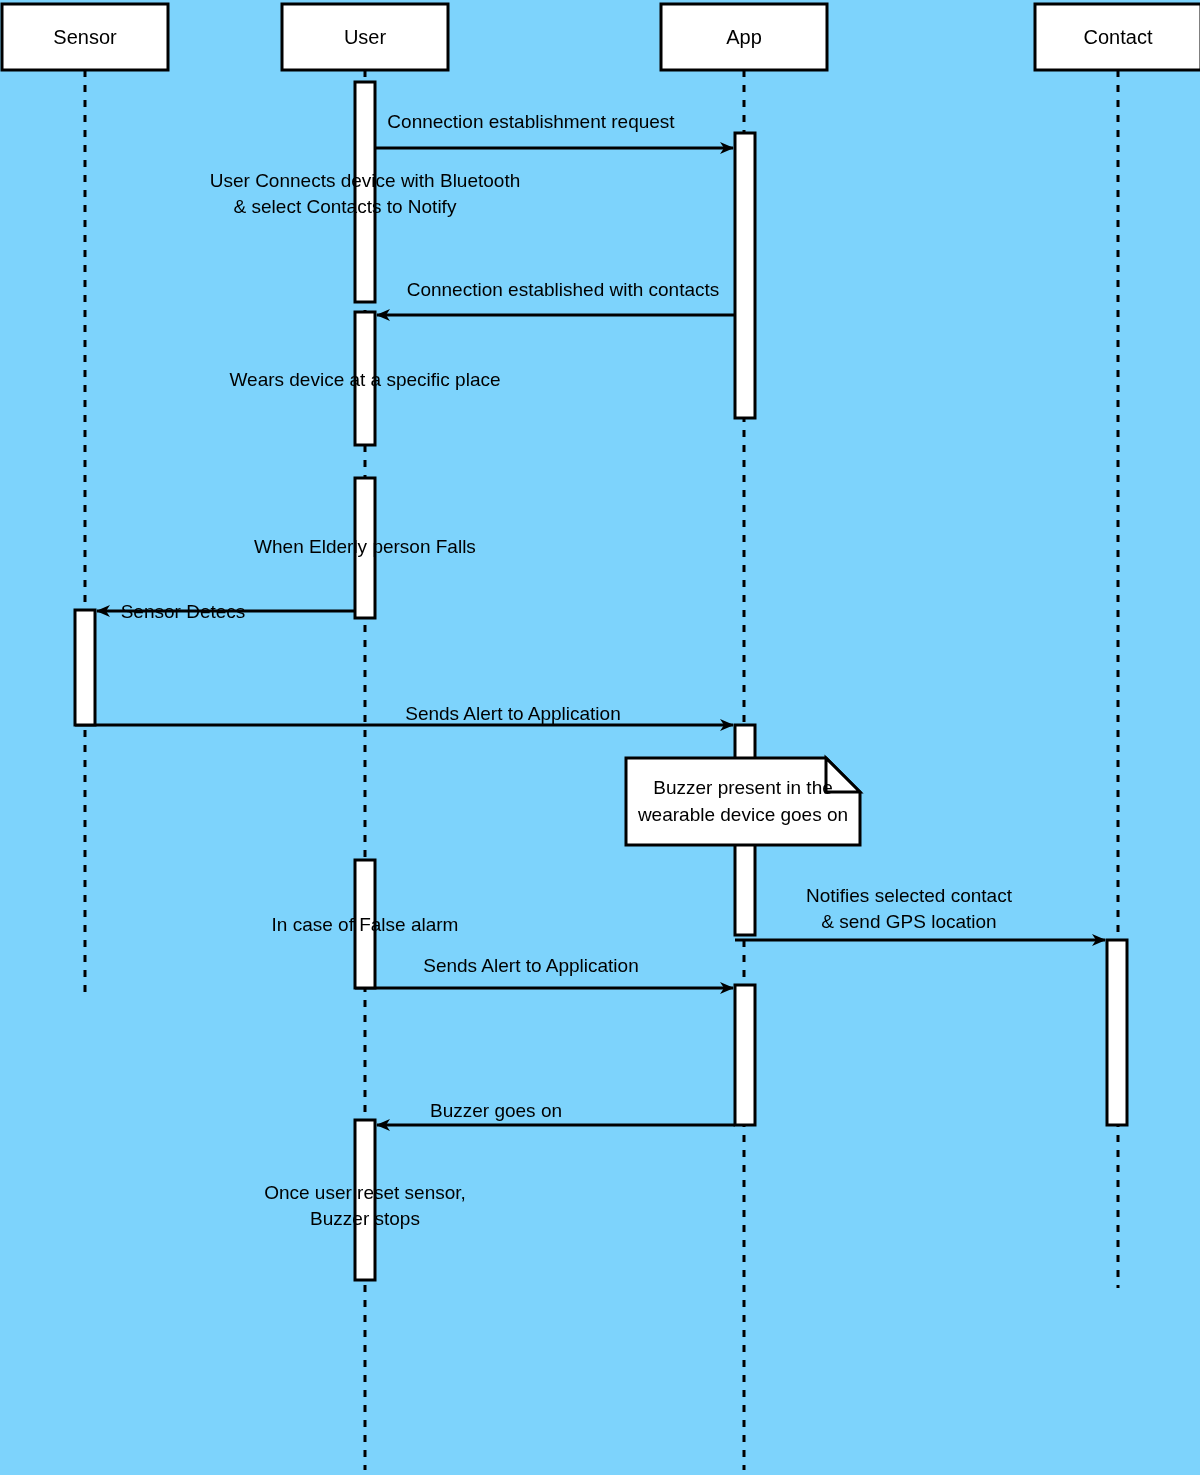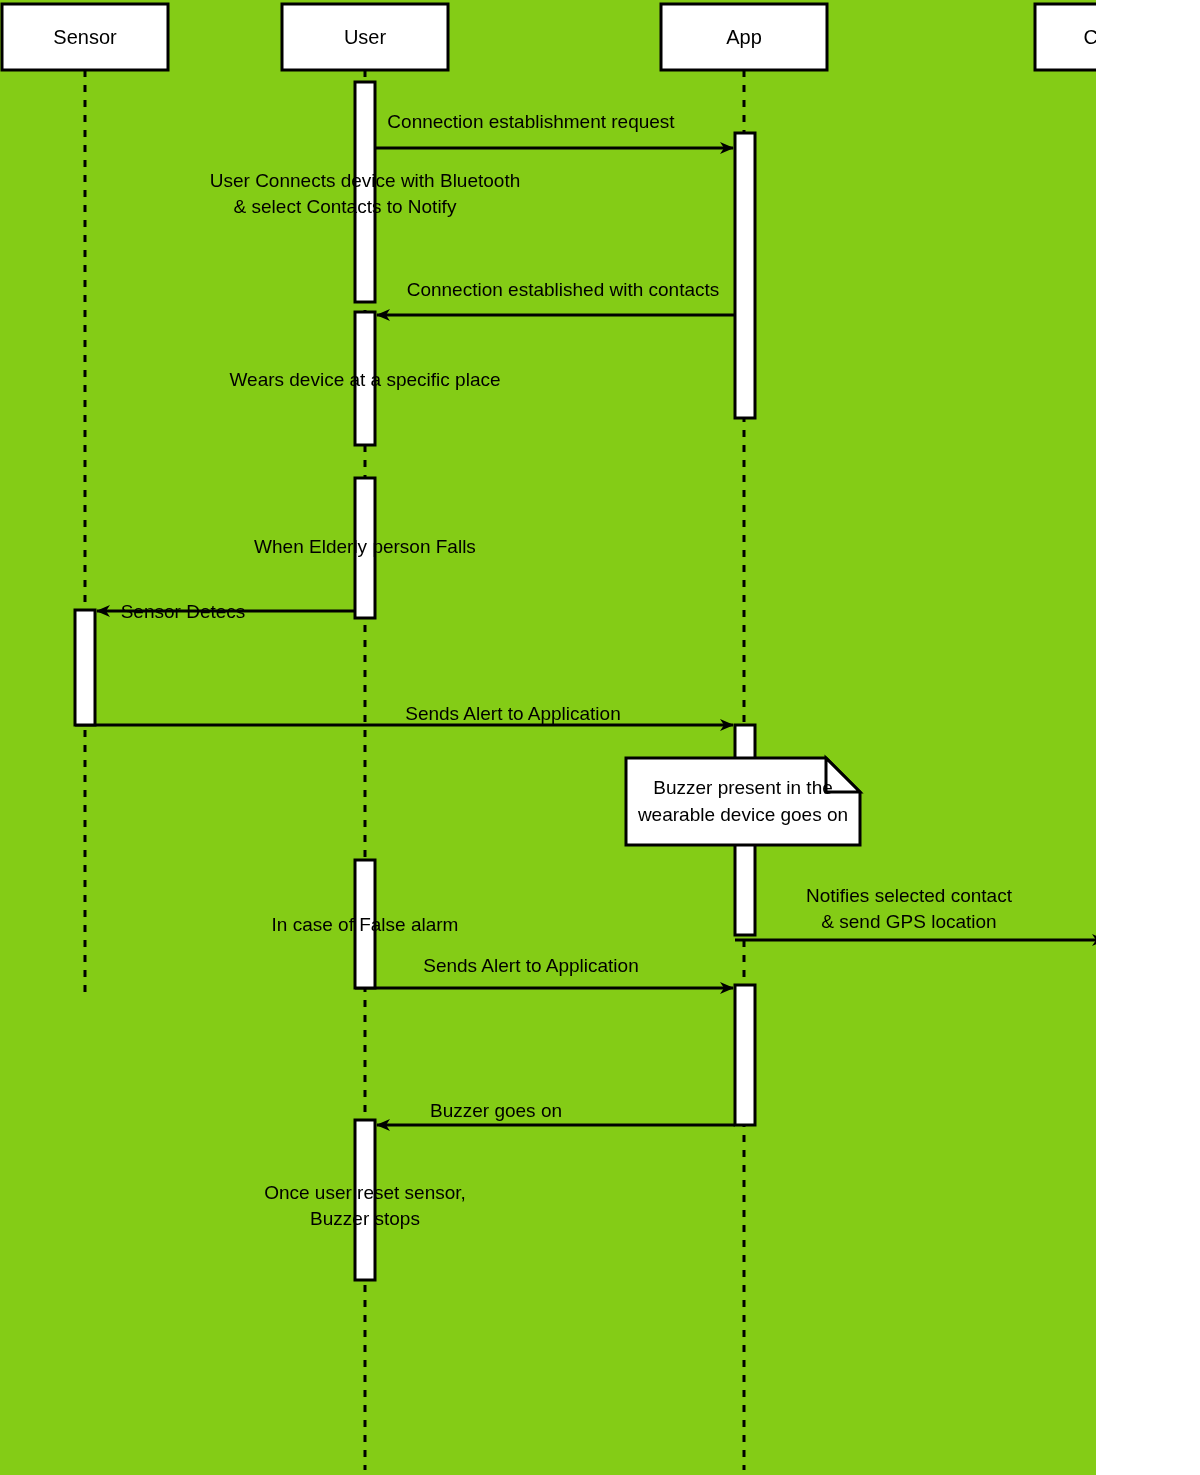--- a/index.html
+++ b/index.html
@@ -2,23 +2,23 @@
 <html><head>
 <meta charset="utf-8">
 <style>
   html, body {
     margin: 0;
     padding: 0;
     background: #ffffff;
   }
   #diagram-root {
     position: relative;
-    width: 1096px;
+    width: 1200px;
     height: 1475px;
-    background: #84cc16;
+    background: #7dd3fc;
     font-family: "Liberation Sans", sans-serif;
     overflow: hidden;
   }
   #diagram-svg {
     position: absolute;
     top: 0;
     left: 0;
     width: 1200px;
     height: 1475px;
   }

